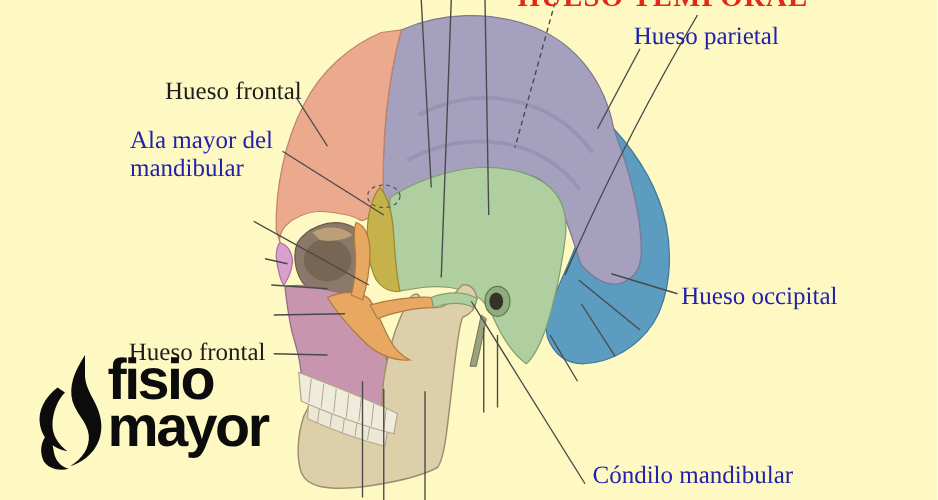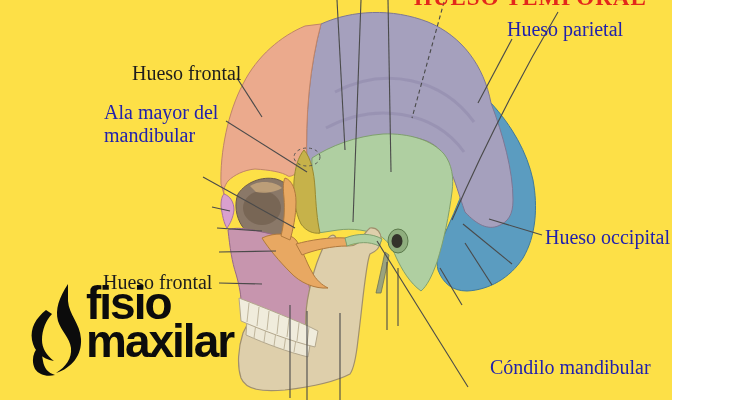--- a/index.html
+++ b/index.html
@@ -1,16 +1,16 @@
 <!DOCTYPE html>
 <html><head>
 <meta charset="utf-8">
 <style>
   html,body{margin:0;padding:0;background:#fff;}
-  #stage{position:relative;width:672px;height:400px;overflow:hidden;background:#fde047;
+  #stage{position:relative;width:750px;height:400px;overflow:hidden;background:#fef9c3;
          font-family:"Liberation Serif", serif;}
   #skull-svg{position:absolute;left:0;top:0;}
   .lbl{position:absolute;white-space:nowrap;font-size:20px;line-height:23px;}
   .lbl-blue{color:#2121ad;}
   .lbl-black{color:#1d1d1d;}
   .lbl-title{color:#e3281b;font-weight:bold;font-size:23px;letter-spacing:1px;}
   #watermark{position:absolute;left:26px;top:282px;display:flex;align-items:flex-start;}
   #wm-text{font-family:"Liberation Sans", sans-serif;font-weight:bold;color:#0c0c0c;
            font-size:46px;line-height:38px;letter-spacing:-2px;margin-left:2px;margin-top:2px;}
   .leader{stroke:#4a4a4a;stroke-width:1.1;fill:none;}
@@ -143,31 +143,31 @@
   <div class="lbl lbl-blue" style="left:104px;top:101px;">
     <div>Ala mayor del</div>
     <div>mandibular</div>
   </div>
 
 
   <div class="lbl lbl-black" style="left:103px;top:271px;">Hueso frontal</div>
 
   <div class="lbl lbl-blue" style="left:545px;top:226px;">Hueso occipital</div>
 
-  <div class="lbl lbl-blue" style="left:474px;top:356px;margin-left:16px;">Cóndilo mandibular</div>
+  <div class="lbl lbl-blue" style="left:474px;top:369px;">Cóndilo mandibular</div>
 
   <div id="watermark">
     <svg width="58" height="94" viewBox="0 0 58 94">
       <path fill="#0c0c0c" d="M 42,2 C 33,16 29,27 32,39 C 35,49 44,56 45,66
                C 46,76 40,85 30,91 C 46,86 56,73 55,57 C 54,41 43,33 42,19
                C 42,13 42,7 42,2 Z"></path>
       <path fill="#0c0c0c" d="M 20,28 C 10,36 4,46 6,58 C 8,69 16,77 28,79
                C 20,73 16,66 16,58 C 16,48 20,38 26,32 Z"></path>
       <path fill="#0c0c0c" d="M 13,64 C 7,70 5,79 9,87 C 13,93 21,95 29,93
                C 22,91 18,86 17,79 C 16,73 15,68 13,64 Z"></path>
     </svg>
     <div id="wm-text">
       <div>fisio</div>
-      <div>maxilar</div>
+      <div>mayor</div>
     </div>
   </div>
 
 </div>
 
 </body></html>

